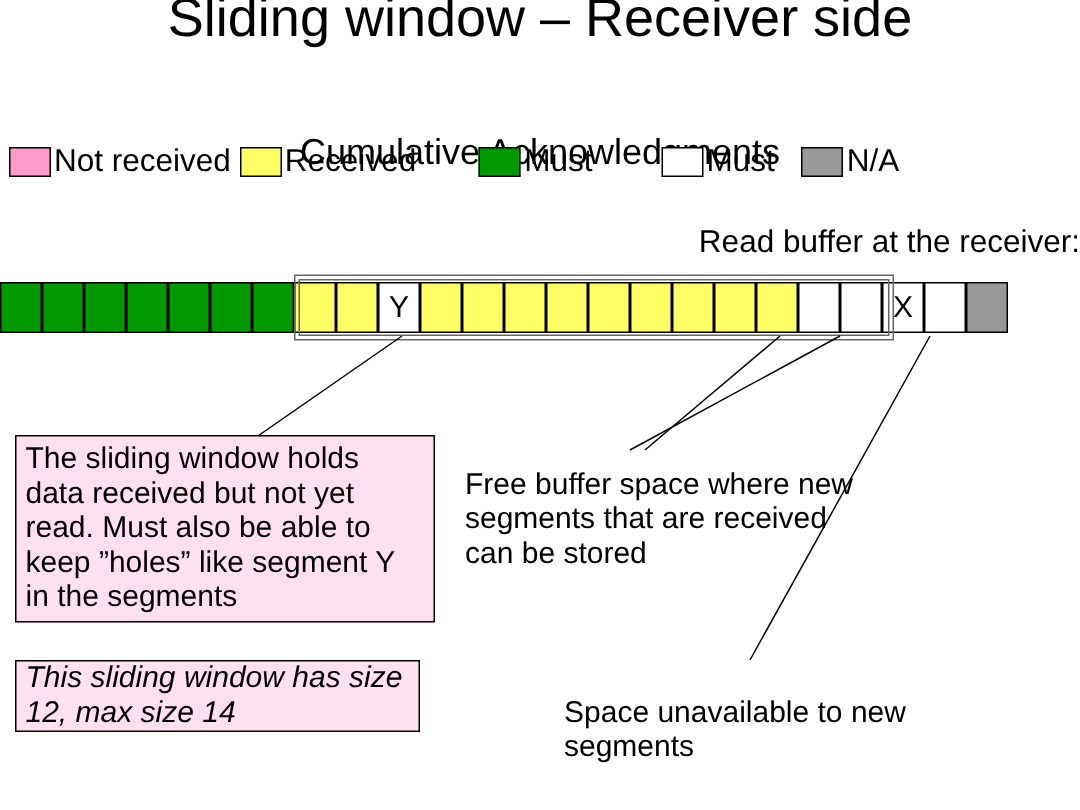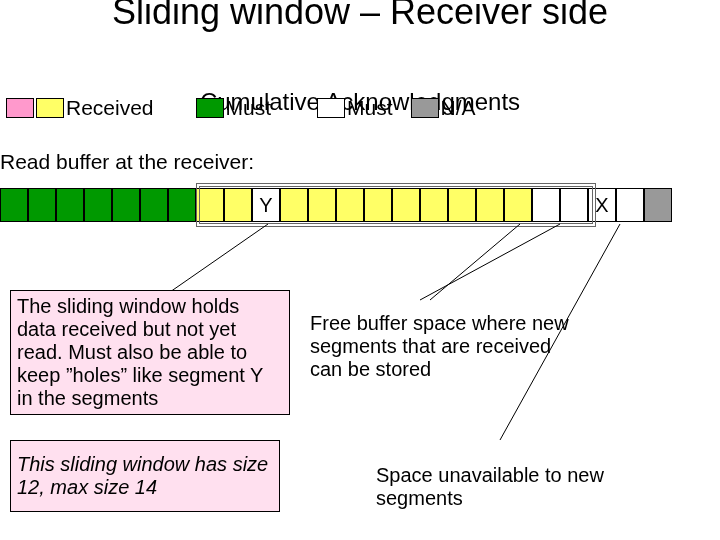--- a/index.html
+++ b/index.html
@@ -52,21 +52,21 @@
   .swatch.yellow { background: #ffff66; }
   .swatch.green { background: #009900; }
   .swatch.white { background: #fff; }
   .swatch.gray { background: #999; }
   .legend-label { margin-right: 6px; }
   .buffer-caption {
     position: absolute;
     top: 150px;
     left: 0;
     right: 0;
-    text-align: left;
+    text-align: right;
     font-size: 21px;
   }
   .buffer {
     position: absolute;
     top: 188px;
     left: 0;
     display: flex;
   }
   .cell {
     width: 28px;
@@ -91,31 +91,32 @@
     position: absolute;
     font-size: 20px;
     line-height: 1.15;
   }
   .note.pink-box {
     background: #ffe0ef;
     border: 1px solid #000;
   }
   .note1 { top: 290px; left: 10px; width: 280px; padding: 4px 6px; }
   .note2 { top: 312px; left: 310px; width: 260px; }
-  .note3 { top: 440px; left: 10px; width: 270px; font-style: italic; padding: 12px 6px; }
+  .note3 { top: 440px; left: 10px; width: 270px; font-style: italic; padding: 0 6px; }
   .note4 { top: 464px; left: 376px; width: 230px; }
 </style>
 </head>
 <body>
 
 <h1 class="title">Sliding window – Receiver side</h1>
 <div class="subtitle">Cumulative Acknowledgments</div>
 
 <div class="legend-row">
   <span class="swatch pink"></span>
+  <span class="legend-label">Not received</span>
   <span class="swatch yellow"></span>
   <span class="legend-label">Received</span>
   <span style="width:36px"></span>
   <span class="swatch green"></span>
   <span class="legend-label">Must</span>
   <span style="width:40px"></span>
   <span class="swatch white"></span>
   <span class="legend-label">Must</span>
   <span style="width:12px"></span>
   <span class="swatch gray"></span>

